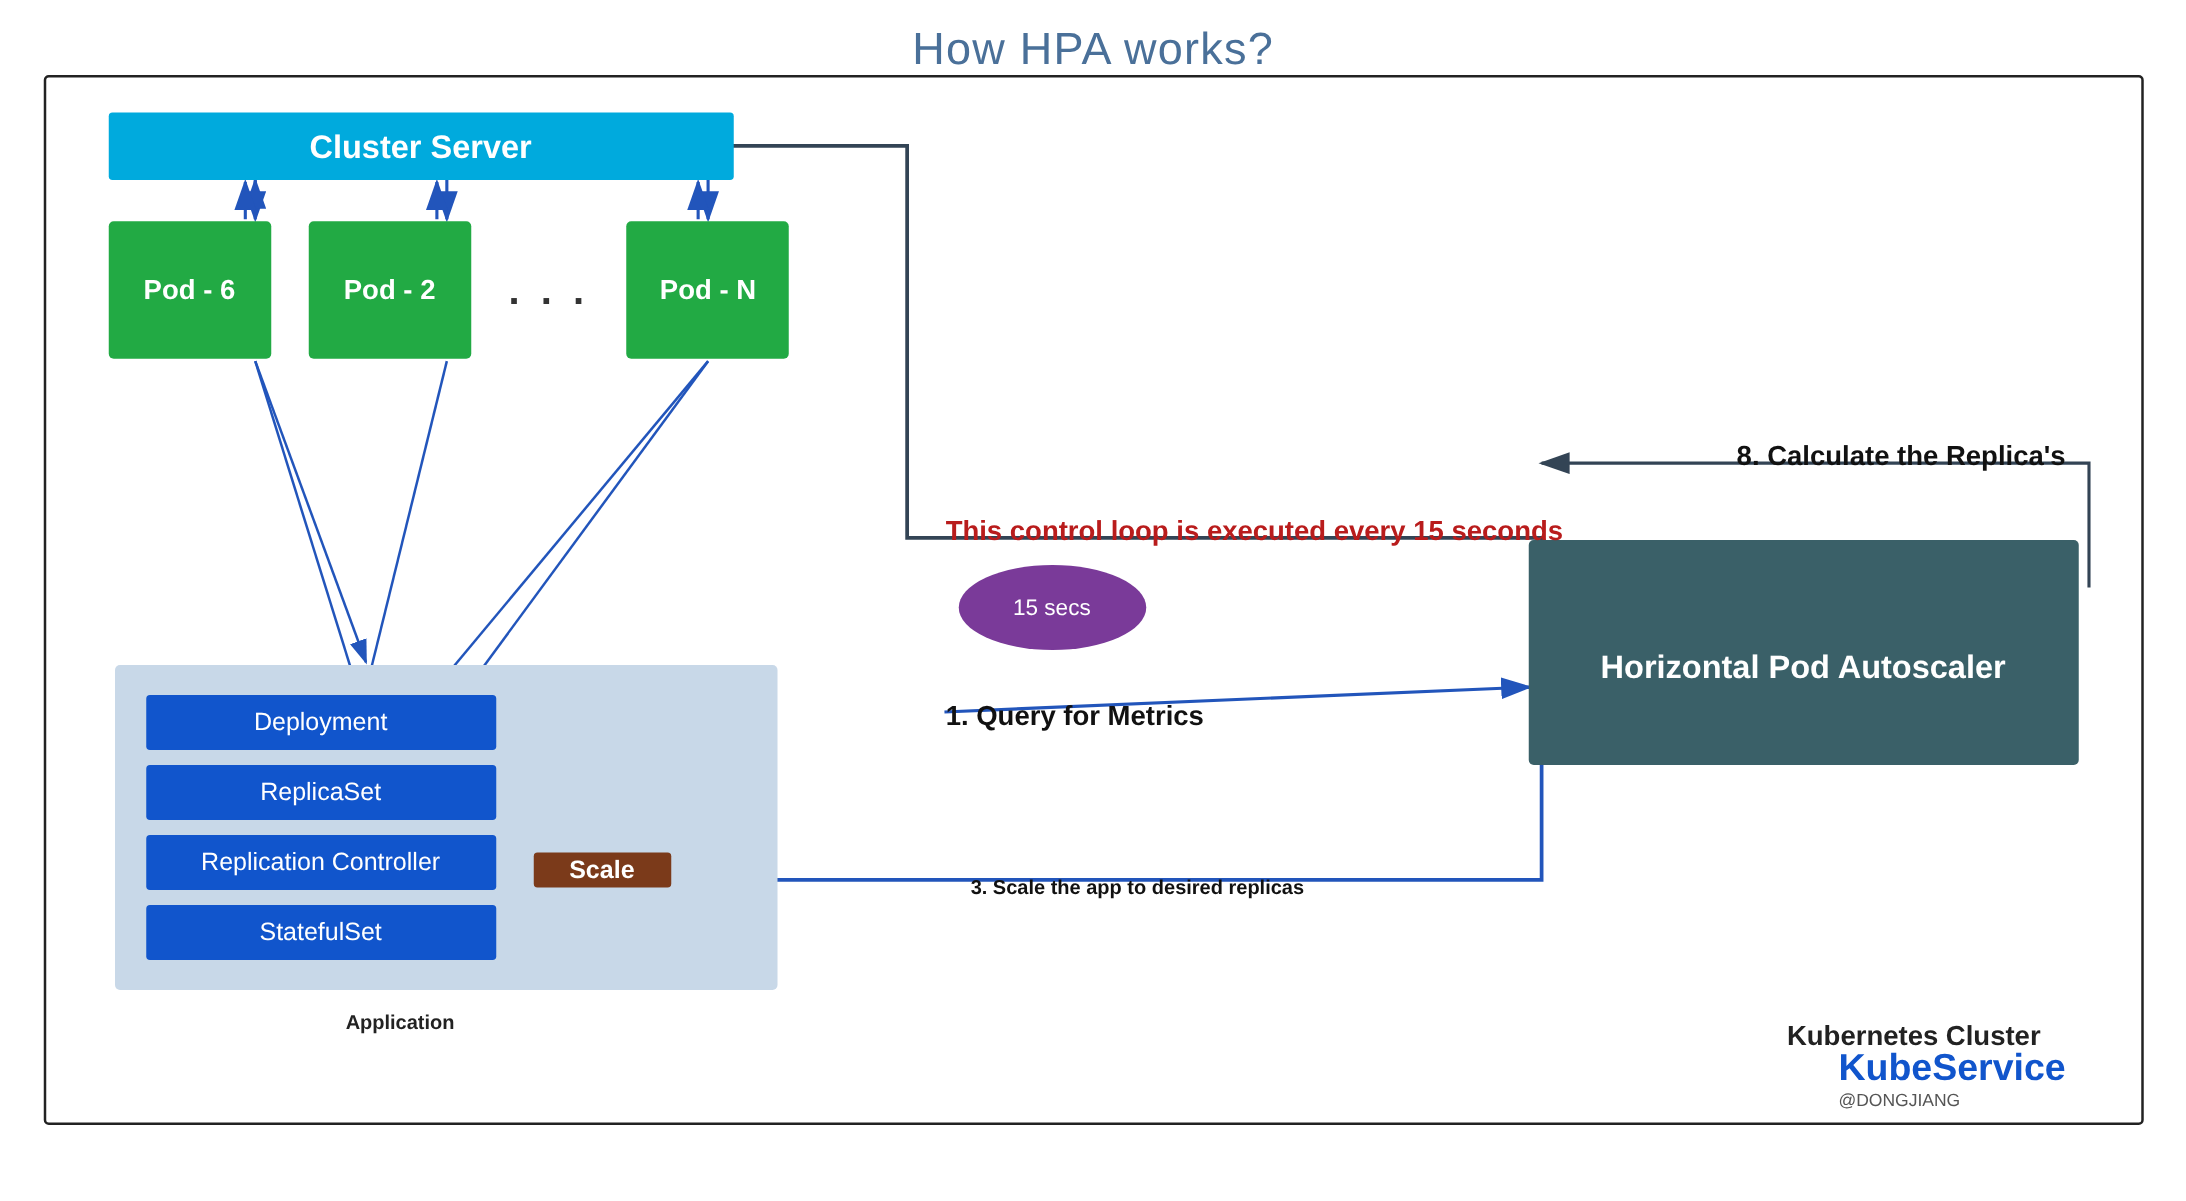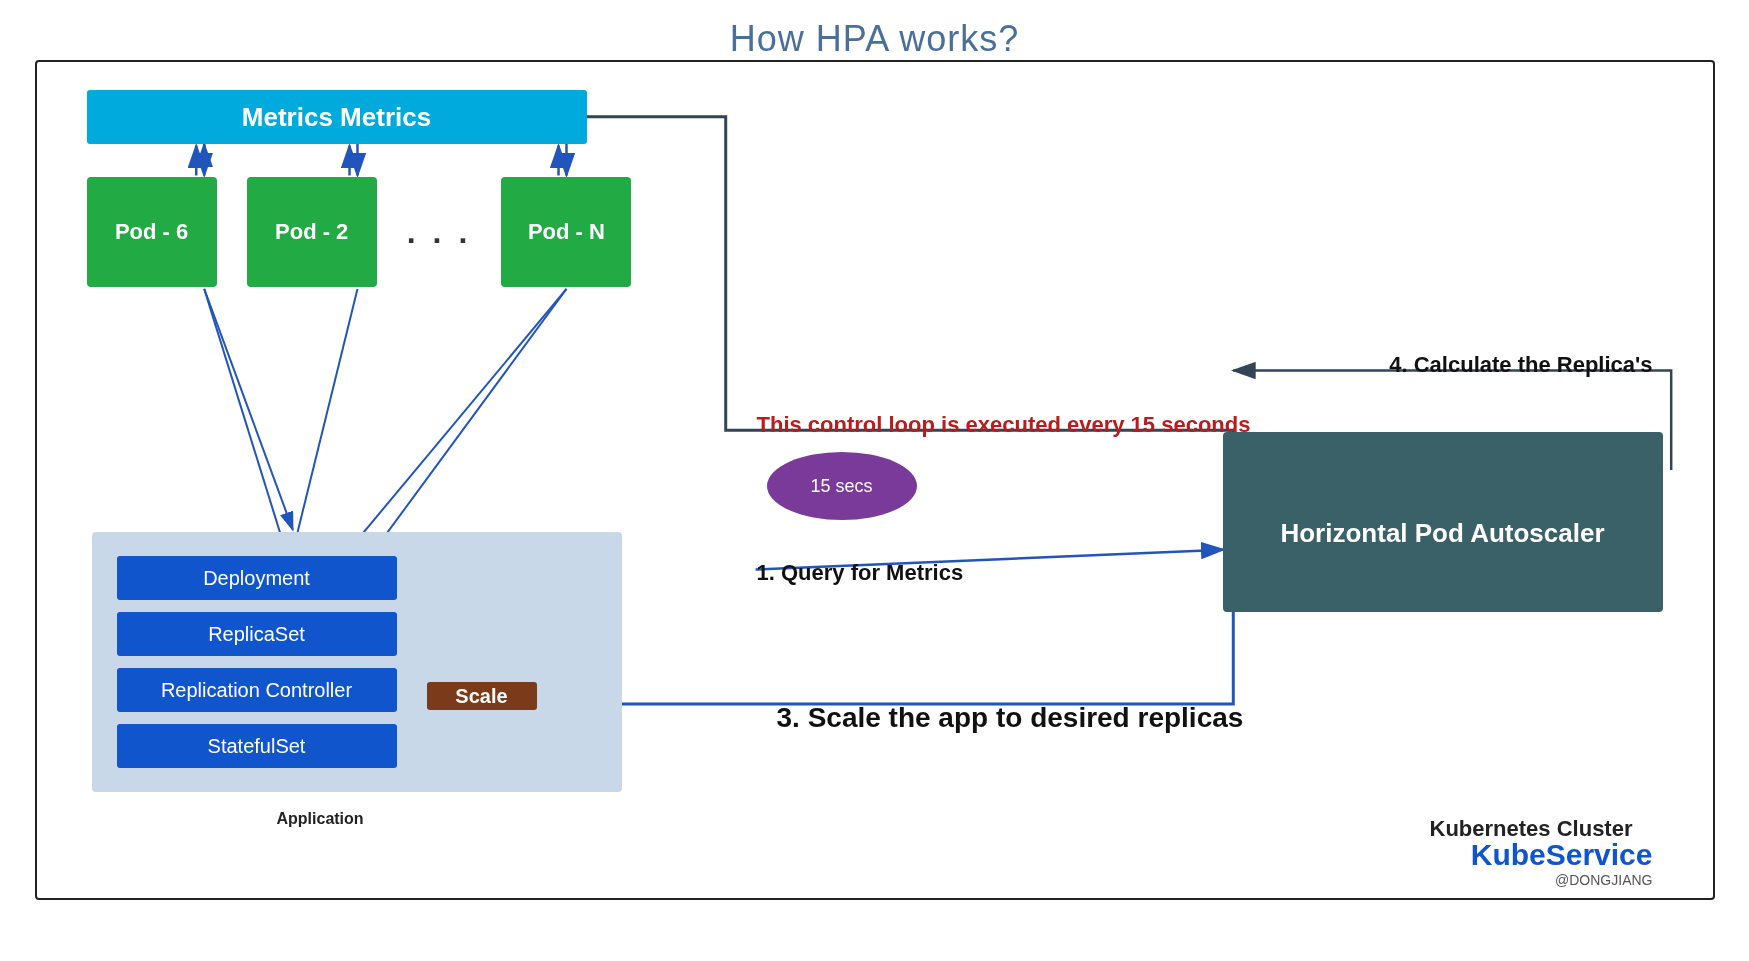--- a/index.html
+++ b/index.html
@@ -179,21 +179,21 @@
       top: 498px;
       left: 720px;
       font-size: 22px;
       font-weight: 700;
       color: #111;
     }
     .label-scale {
       position: absolute;
       top: 640px;
       left: 740px;
-      font-size: 28px;
+      font-size: 16px;
       font-weight: 700;
       color: #111;
     }
 
     
     .secs-oval {
       position: absolute;
       top: 390px;
       left: 730px;
       width: 150px;
@@ -218,21 +218,21 @@
       color: #222;
     }
 
     
     .kubeservice-logo {
       position: absolute;
       bottom: 10px;
       right: 60px;
       display: flex;
       flex-direction: column;
-      align-items: flex-end;
+      align-items: flex-start;
     }
     .kubeservice-name {
       font-size: 30px;
       font-weight: 700;
       color: #1155cc;
     }
     .kubeservice-sub {
       font-size: 14px;
       color: #555;
     }
@@ -292,21 +292,21 @@
     <polyline points="550,55 690,55 690,370 1200,370 1200,410" stroke="#334455" stroke-width="3" fill="none" marker-end="url(#arrowDark)"></polyline>
 
     <polyline points="1640,410 1640,310 1200,310" stroke="#334455" stroke-width="2.5" fill="none" marker-end="url(#arrowDark)"></polyline>
 
     <polyline points="1200,550 1200,645 510,645" stroke="#2255bb" stroke-width="3" fill="none" marker-end="url(#arrowBlueLeft)"></polyline>
 
     <line x1="720" y1="510" x2="1190" y2="490" stroke="#2255bb" stroke-width="2.5" marker-end="url(#arrowBlue)"></line>
   </svg>
 
   <div class="metrics-server-bar" style="position:absolute; top:28px; left:50px; width:500px; height:54px;">
-    <span>Metrics Metrics</span>
+    <span>Cluster Server</span>
   </div>
 
   <div class="pods-row">
     <div class="pod-box">
       <span>Pod - 6</span>
     </div>
     <div class="pod-box">
       <span>Pod - 2</span>
     </div>
     <div class="pod-dots">. . .</div>
@@ -337,21 +337,21 @@
   </div>
 
   <div class="hpa-box">
     <span>Horizontal Pod Autoscaler</span>
   </div>
 
   <div class="secs-oval">
     <span>15 secs</span>
   </div>
 
-  <div class="label-calculate">4. Calculate the Replica's</div>
+  <div class="label-calculate">8. Calculate the Replica's</div>
   <div class="label-control-loop">This control loop is executed every 15 seconds</div>
   <div class="label-query">1. Query for Metrics</div>
   <div class="label-scale">3. Scale the app to desired replicas</div>
 
   <div class="k8s-cluster-label">Kubernetes Cluster</div>
 
   <div class="kubeservice-logo">
     <div style="display:flex;align-items:center;gap:6px;">
       <span class="kubeservice-name">
         <span>KubeService</span>

